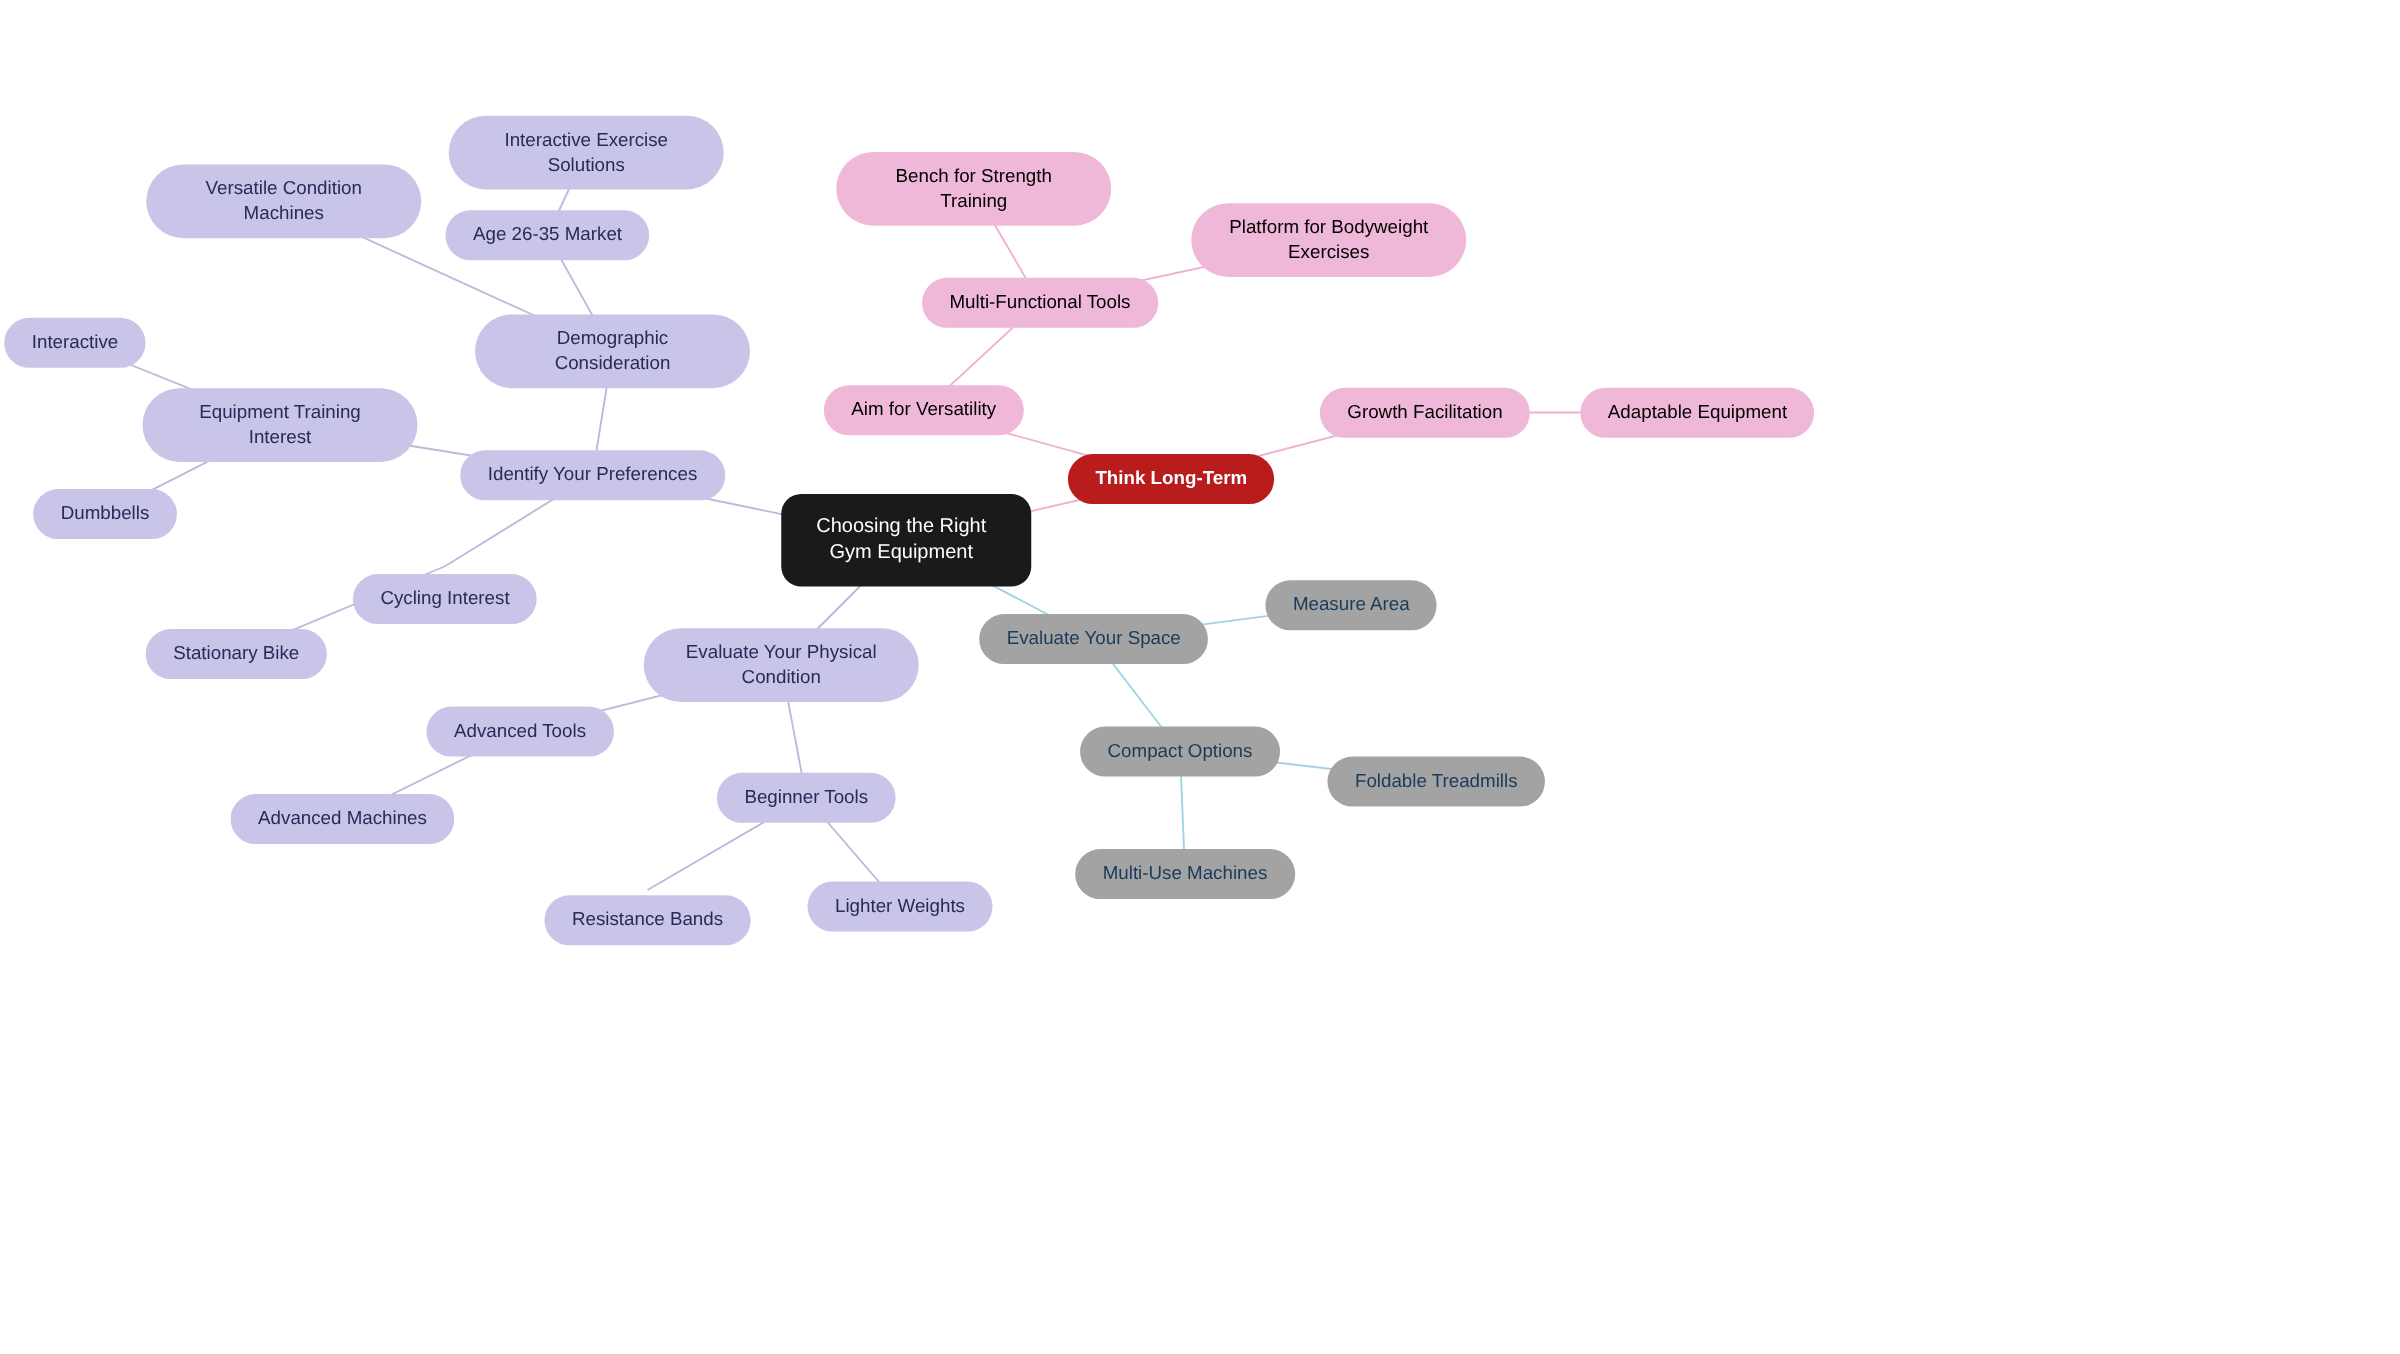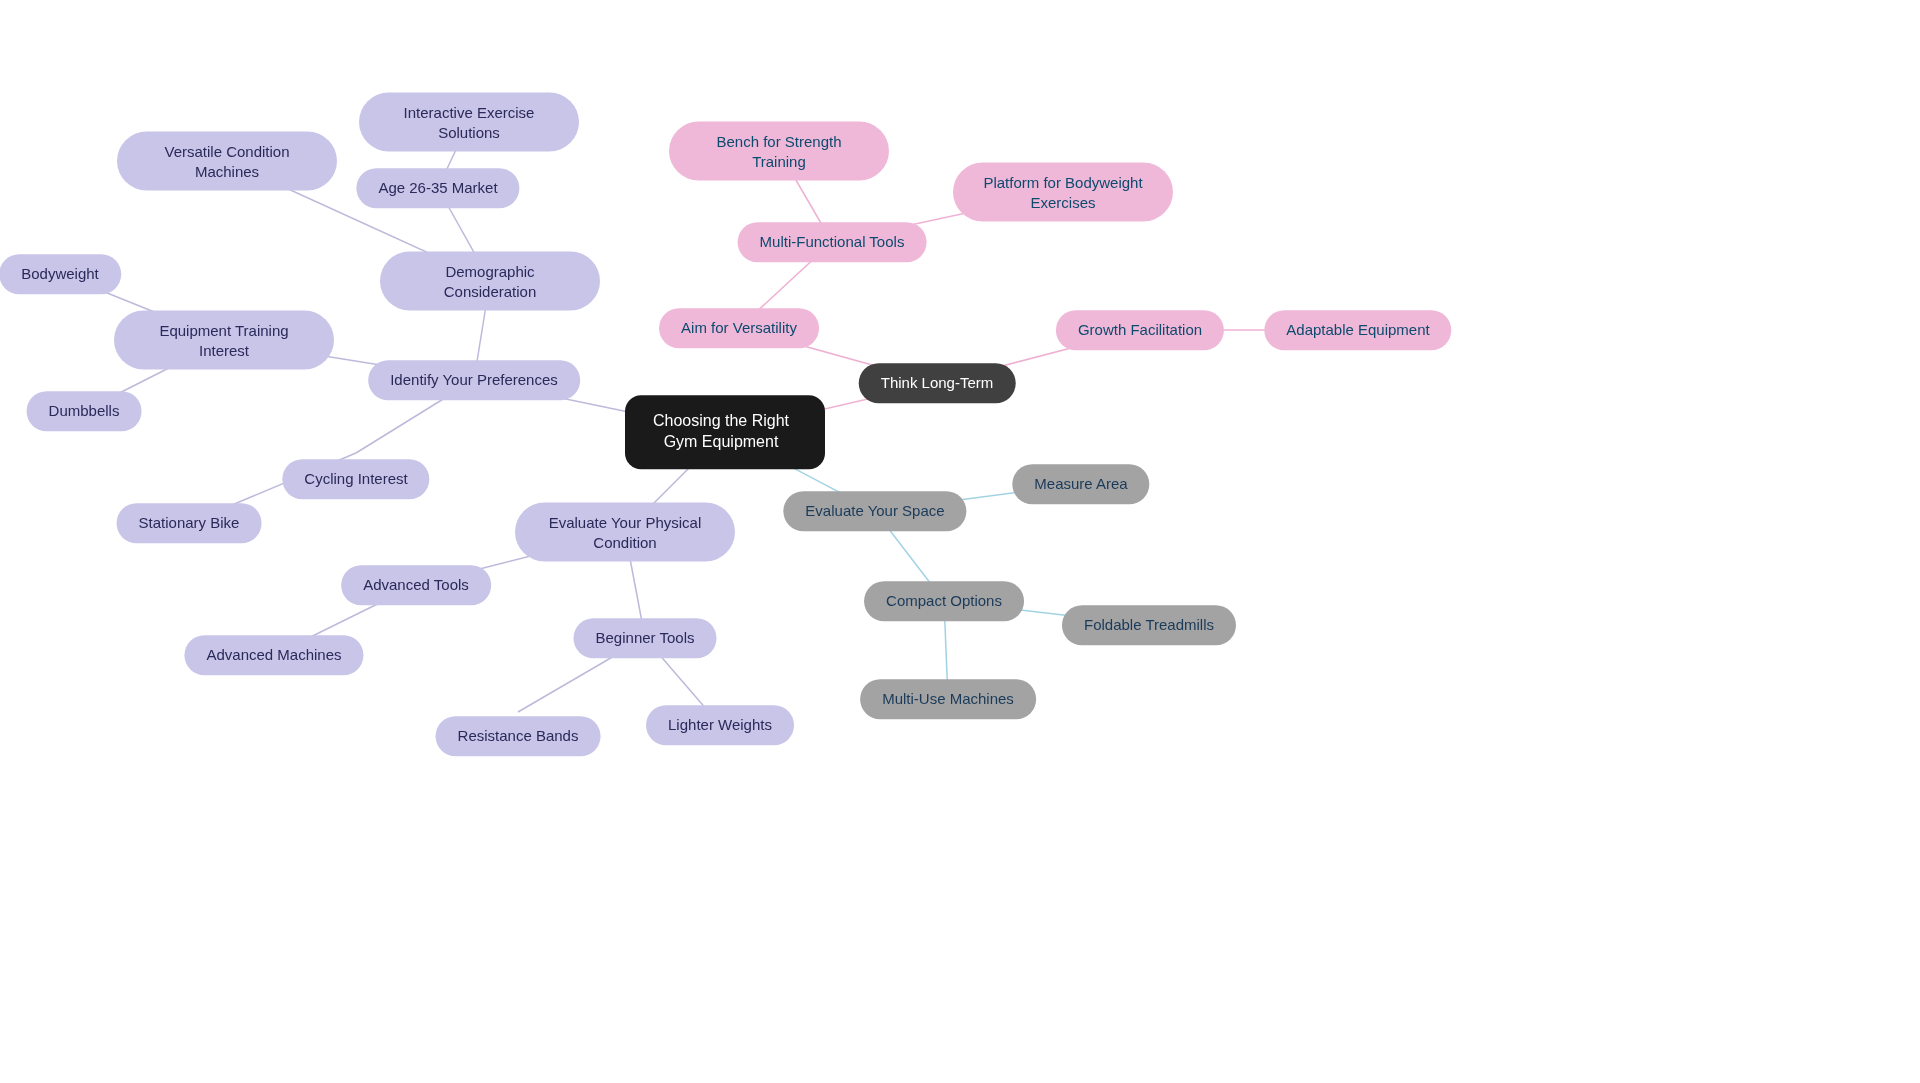--- a/index.html
+++ b/index.html
@@ -44,27 +44,28 @@
       border-radius: 16px;
       padding: 16px 24px;
     }
     .node-purple {
       background: #c8c5e8;
       color: #2a2a5a;
       border: none;
     }
     .node-pink {
       background: #f0b8d8;
-      color: #0c4a6e;
+      color: #000000;
       border: none;
     }
     .node-pink-bright {
-      background: #404040;
+      background: #b91c1c;
       color: #ffffff;
       border: none;
+      font-weight: bold;
     }
     .node-blue {
       background: #a3a3a3;
       color: #1a3a5a;
       border: none;
     }
   </style>
 </head>
 <body>
 
@@ -100,21 +101,21 @@
       <line x1="944" y1="601" x2="948" y2="699" stroke="#7ac0d8" stroke-width="1.5" opacity="0.7"></line>
     </svg>
   <div id="nodes-container">
       <div class="node node-center" style="left: 725px; top: 432px; padding-left: 16px;">Choosing the Right Gym Equipment</div>
       <div class="node node-purple" style="left: 469px; top: 122px;">Interactive Exercise Solutions</div>
       <div class="node node-purple" style="left: 438px; top: 188px;">Age 26-35 Market</div>
       <div class="node node-purple" style="left: 227px; top: 161px;">Versatile Condition Machines</div>
       <div class="node node-purple" style="left: 490px; top: 281px;">Demographic Consideration</div>
       <div class="node node-purple" style="left: 474px; top: 380px;">Identify Your Preferences</div>
       <div class="node node-purple" style="left: 224px; top: 340px;">Equipment Training Interest</div>
-      <div class="node node-purple" style="left: 60px; top: 274px;">Bodyweight</div>
+      <div class="node node-purple" style="left: 60px; top: 274px;">Interactive</div>
       <div class="node node-purple" style="left: 84px; top: 411px;">Dumbbells</div>
       <div class="node node-purple" style="left: 356px; top: 479px;">Cycling Interest</div>
       <div class="node node-purple" style="left: 189px; top: 523px;">Stationary Bike</div>
       <div class="node node-purple" style="left: 625px; top: 532px;">Evaluate Your Physical Condition</div>
       <div class="node node-purple" style="left: 645px; top: 638px;">Beginner Tools</div>
       <div class="node node-purple" style="left: 518px; top: 736px;">Resistance Bands</div>
       <div class="node node-purple" style="left: 720px; top: 725px;">Lighter Weights</div>
       <div class="node node-purple" style="left: 416px; top: 585px;">Advanced Tools</div>
       <div class="node node-purple" style="left: 274px; top: 655px;">Advanced Machines</div>
       <div class="node node-pink" style="left: 779px; top: 151px;">Bench for Strength Training</div>

